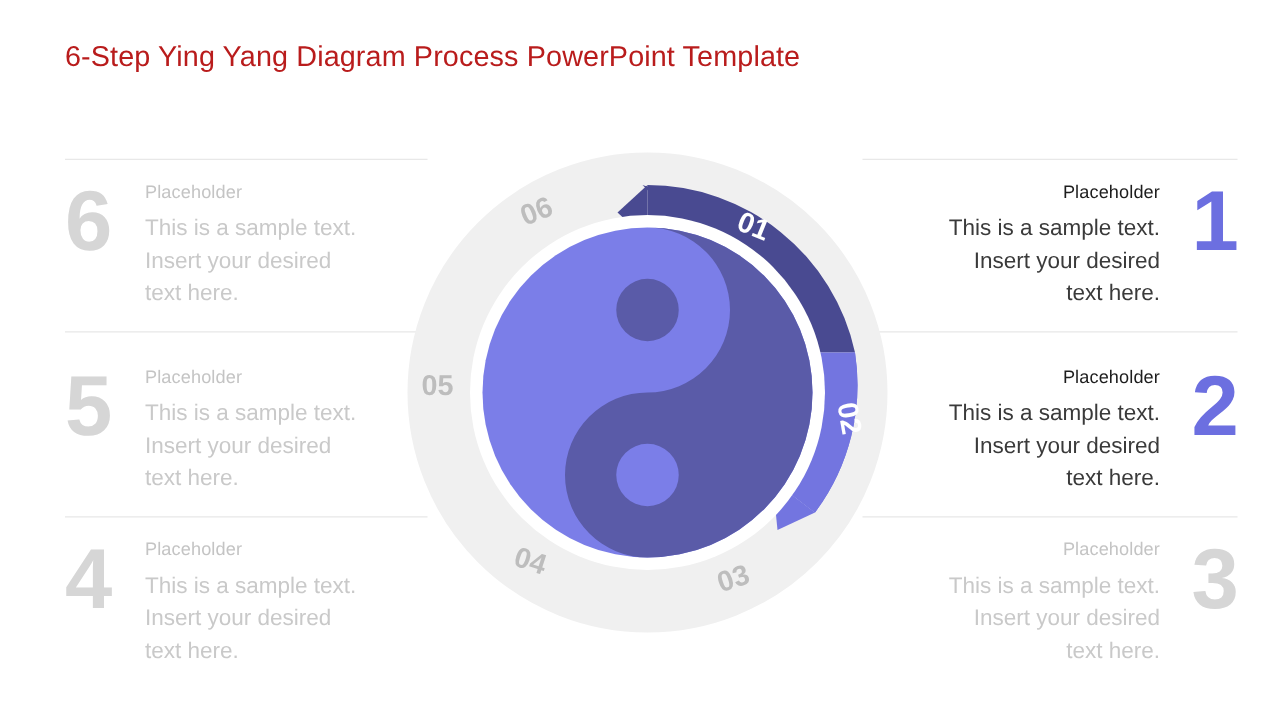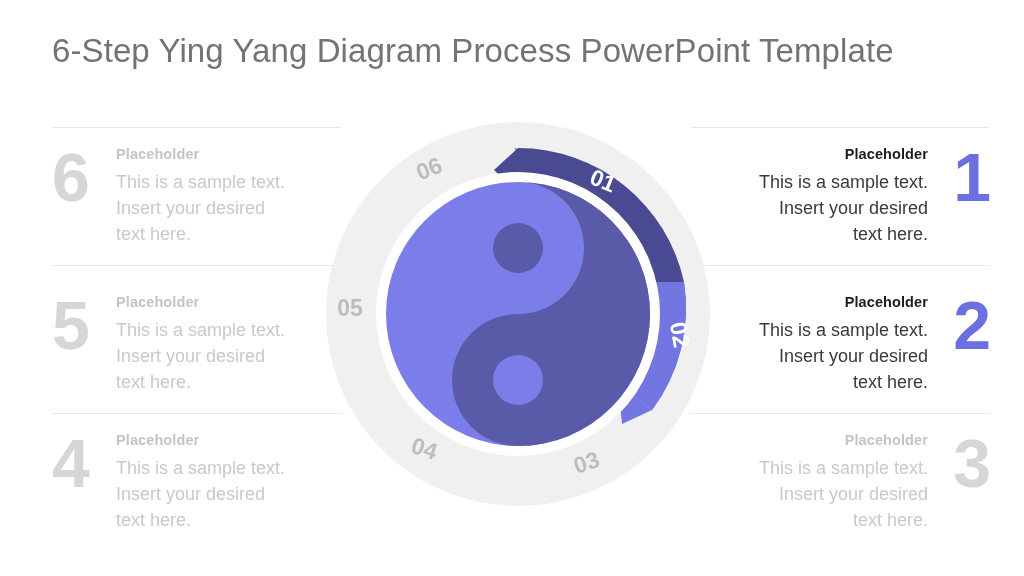--- a/index.html
+++ b/index.html
@@ -14,23 +14,23 @@
     overflow: hidden;
     font-family: "Liberation Sans", sans-serif;
     -webkit-font-smoothing: antialiased;
   }
 
   
   #slide-title {
     position: absolute;
     left: 52px;
     top: 32px;
-    font-size: 33px;
+    font-size: 23px;
     font-weight: 400;
-    color: #737373;
+    color: #b91c1c;
     letter-spacing: 0.1px;
     white-space: nowrap;
   }
 
   
   .divider {
     position: absolute;
     height: 1px;
     background: #e8e8e8;
   }
@@ -48,21 +48,21 @@
     font-weight: 700;
     line-height: 0.92;
     letter-spacing: -1px;
   }
   .block .body {
     display: flex;
     flex-direction: column;
   }
   .block .heading {
     font-size: 14.5px;
-    font-weight: 700;
+    font-weight: 400;
     margin-bottom: 7px;
     letter-spacing: 0.1px;
   }
   .block .desc {
     font-size: 18px;
     font-weight: 400;
     line-height: 1.45;
     max-width: 182px;
   }
 

